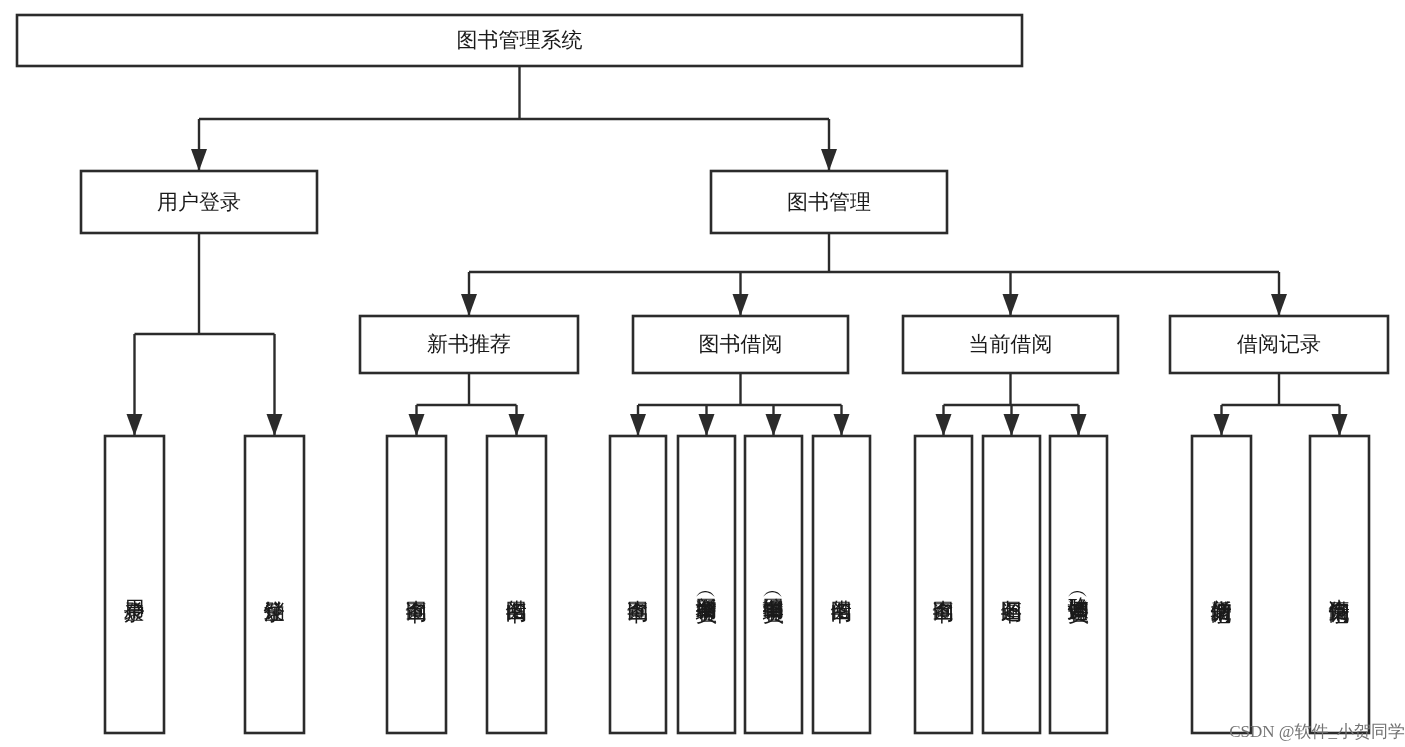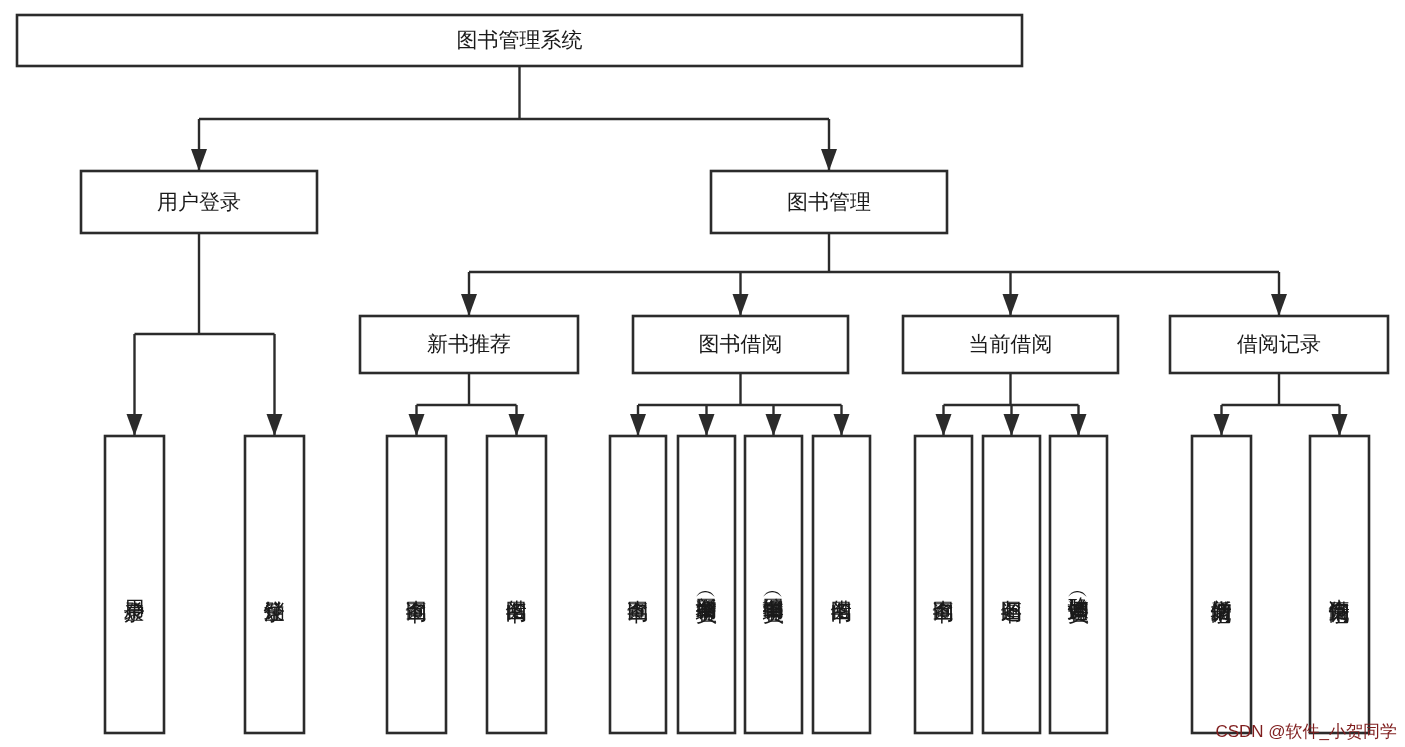--- a/index.html
+++ b/index.html
@@ -70,25 +70,25 @@
     font-size: 21px;
     line-height: 1.12;
     color: #1a1a1a;
     writing-mode: vertical-rl;
     text-orientation: upright;
     white-space: nowrap;
     letter-spacing: 1px;
   }
   .watermark {
     position: absolute;
-    right: 8px;
+    right: 0;
     bottom: 4px;
-    font-family: Liberation Sans, sans-serif;
+    font-family: Liberation Serif, serif;
     font-size: 17px;
-    color: #7f1d1d;
+    color: #737373;
     white-space: nowrap;
     user-select: none;
   }
 </style>
 </head>
 <body>
 
 <div id="diagram-root">
 
   <svg class="diagram-canvas" viewBox="0 0 1405 747" xmlns="http://www.w3.org/2000/svg">

